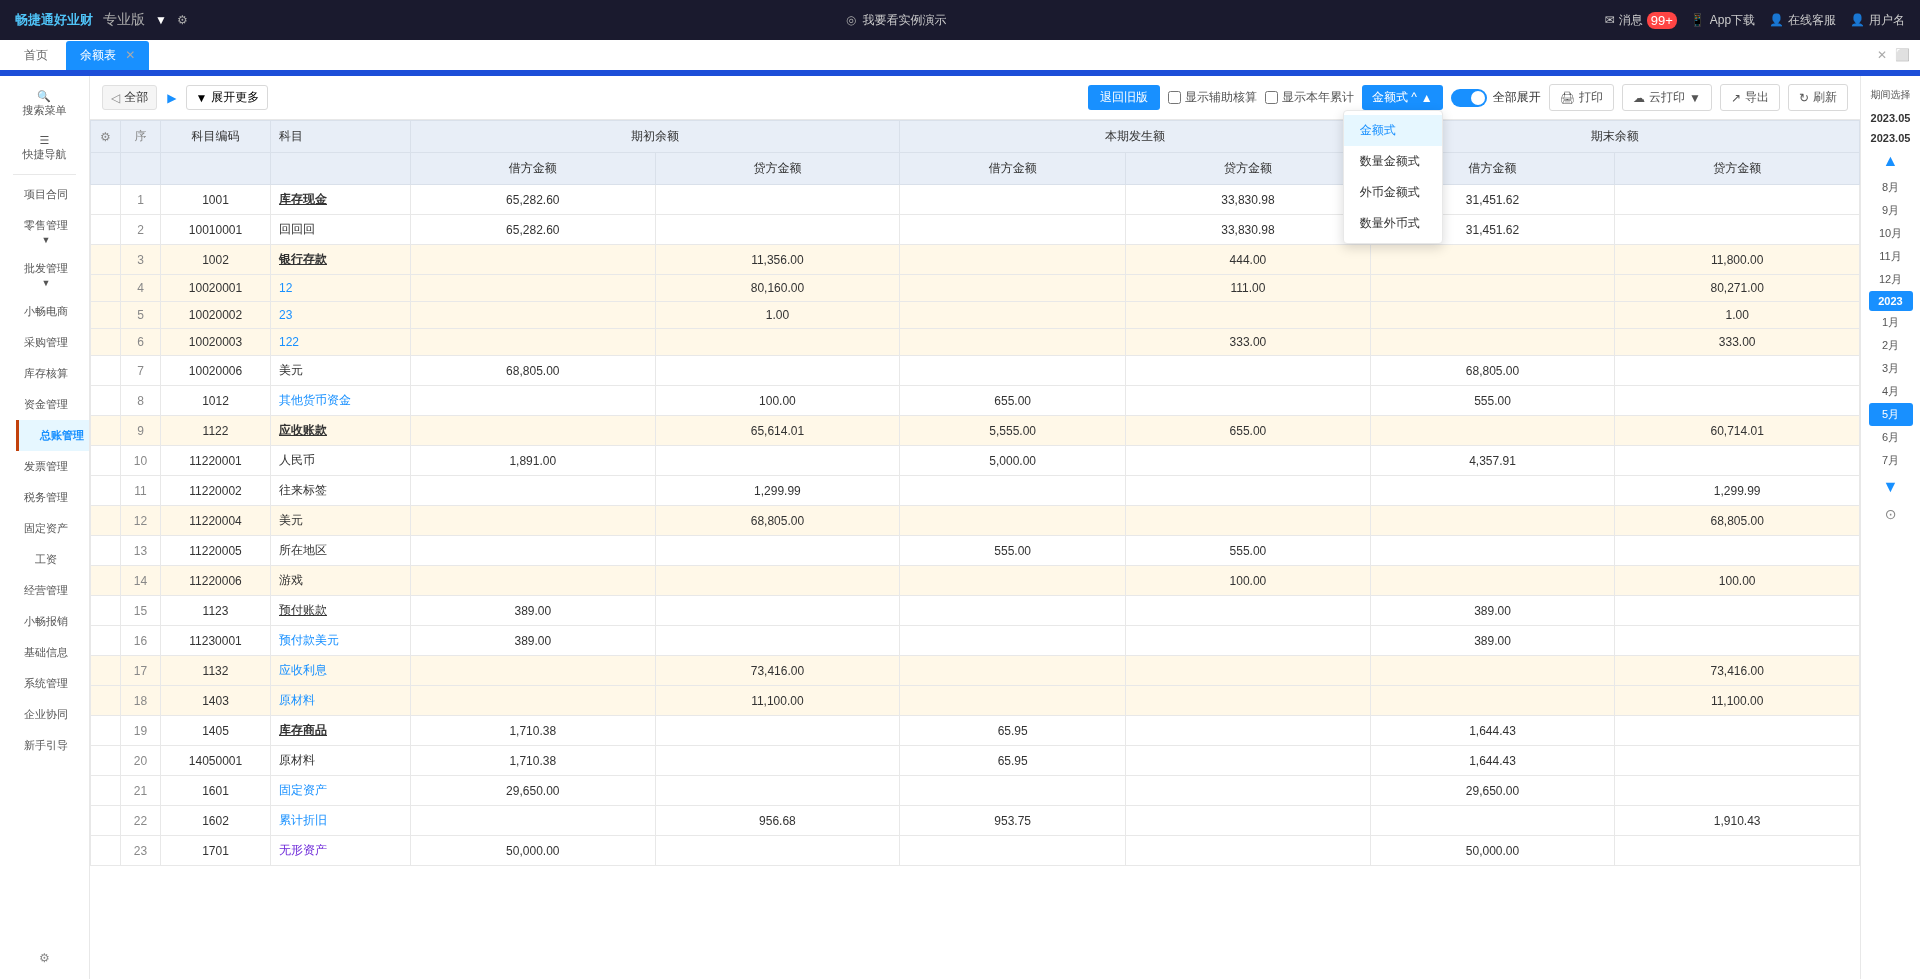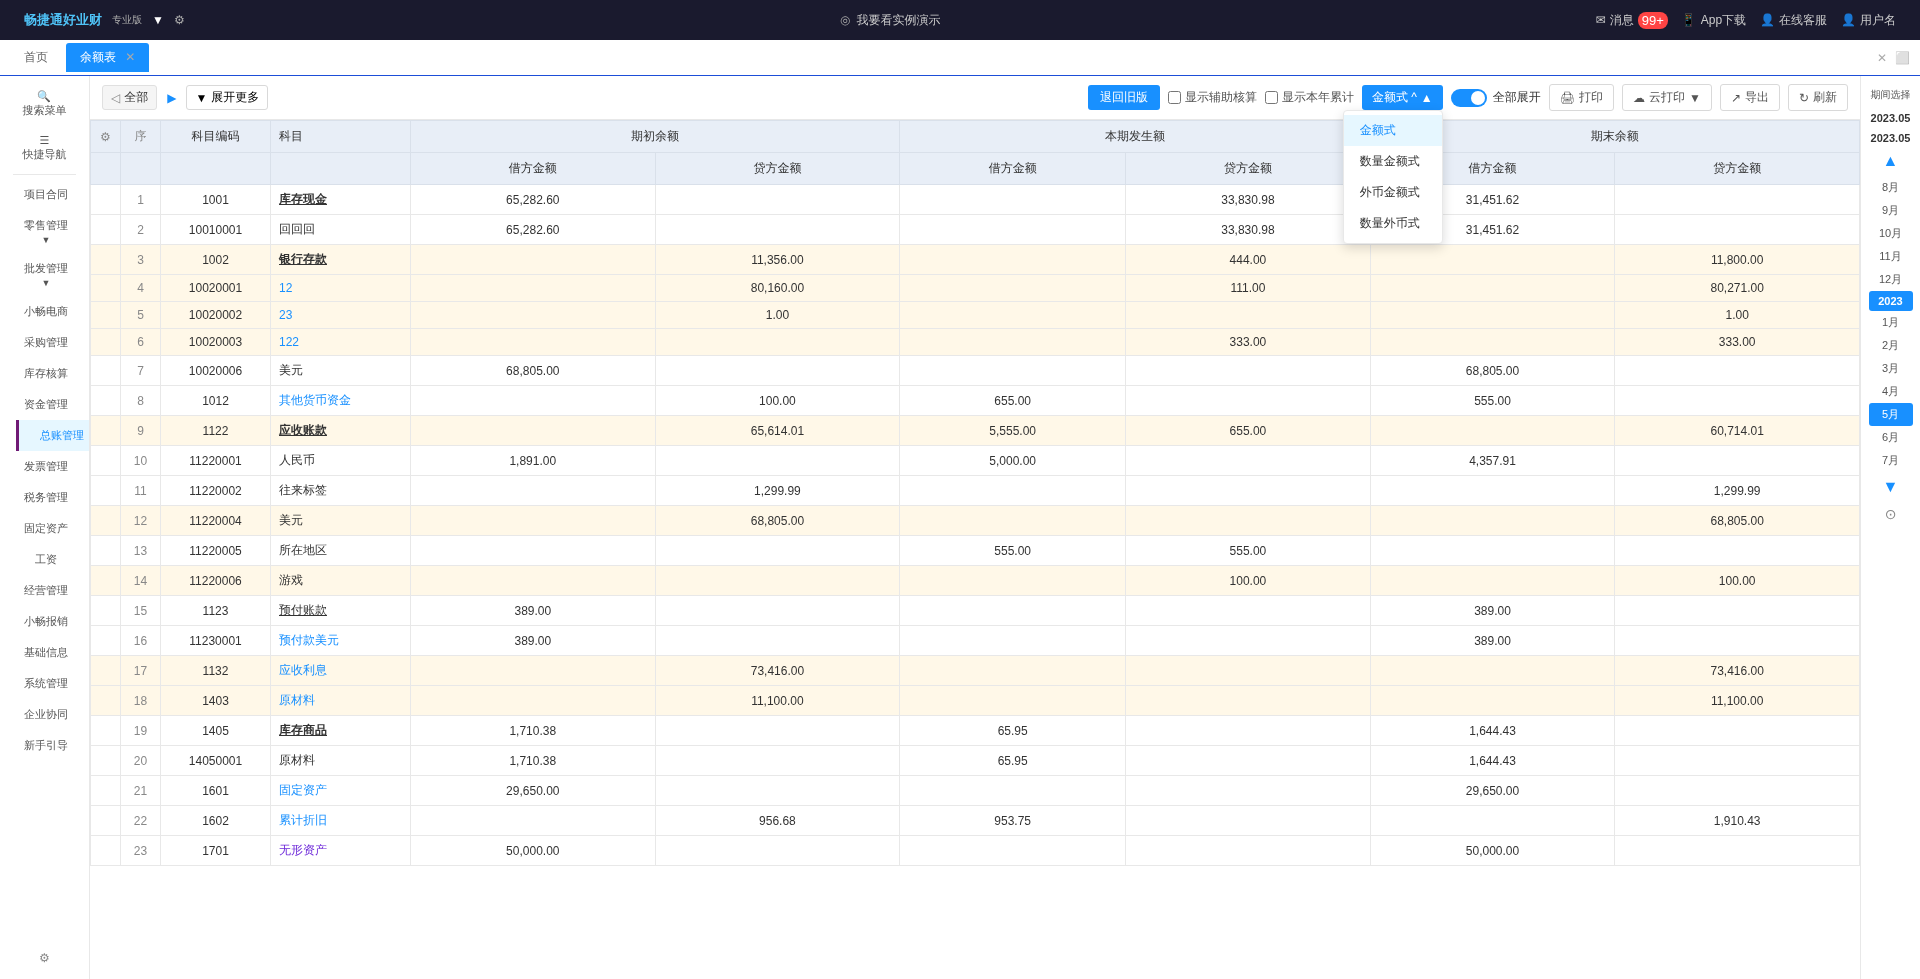--- a/index.html
+++ b/index.html
@@ -5,40 +5,40 @@
     * { box-sizing: border-box; margin: 0; padding: 0; }
     body { font-family: 'Microsoft YaHei', Arial, sans-serif; font-size: 12px; background: #f0f2f5; color: #333; overflow: hidden; }
 
     
     .top-bar {
       height: 40px;
       background: #1a1a2e;
       display: flex;
       align-items: center;
       justify-content: space-between;
-      padding: 0 24px;
+      padding: 0 15px;
       color: #fff;
     }
     .top-bar-left { display: flex; align-items: center; gap: 10px; }
     .top-bar-logo { color: #4fc3f7; font-size: 13px; font-weight: bold; }
-    .top-bar-logo-sub { font-size: 10px; color: #aaa; }
+    .top-bar-logo-sub { font-size: 14px; color: #aaa; }
     .top-bar-dropdown { background: transparent; border: none; color: #fff; font-size: 12px; cursor: pointer; }
     .top-bar-center { display: flex; align-items: center; gap: 6px; color: #ccc; font-size: 12px; }
     .top-bar-right { display: flex; align-items: center; gap: 14px; font-size: 12px; color: #ccc; }
     .top-bar-right-item { display: flex; align-items: center; gap: 4px; cursor: pointer; }
     .badge { background: #ff4444; color: #fff; font-size: 13px; border-radius: 8px; padding: 1px 4px; }
 
     
     .tab-bar {
       height: 36px;
       background: #fff;
       display: flex;
       align-items: center;
       padding: 0 10px;
-      border-bottom: 1px solid #1d4ed8;
+      border-bottom: 6px solid #1d4ed8;
       gap: 4px;
     }
     .tab-item {
       padding: 6px 14px;
       font-size: 12px;
       cursor: pointer;
       border-radius: 3px 3px 0 0;
       color: #666;
     }
     .tab-item.active {
@@ -64,21 +64,21 @@
     }
     .sidebar-item {
       width: 100%;
       padding: 8px 20px;
       text-align: center;
       cursor: pointer;
       font-size: 11px;
       color: #555;
       border-left: 3px solid transparent;
     }
-    .sidebar-item.active { background: #e6f7ff; color: #1890ff; border-left: 3px solid #701a75; font-weight: normal; margin-left: 32px; }
+    .sidebar-item.active { background: #e6f7ff; color: #1890ff; border-left: 3px solid #c2410c; font-weight: bold; margin-left: 32px; }
     .sidebar-search { font-size: 11px; color: #555; padding: 8px 4px; text-align: center; cursor: pointer; }
     .sidebar-nav { font-size: 11px; color: #555; padding: 8px 4px; text-align: center; cursor: pointer; }
     .sidebar-divider { width: 70%; height: 1px; background: #e8e8e8; margin: 4px auto; }
     .sidebar-gear { margin-top: auto; padding: 8px; cursor: pointer; color: #888; }
 
     
     .content-area { flex: 1; display: flex; overflow: hidden; }
 
     
     .main-content { flex: 1; display: flex; flex-direction: column; overflow: hidden; background: #f5f7fa; }

